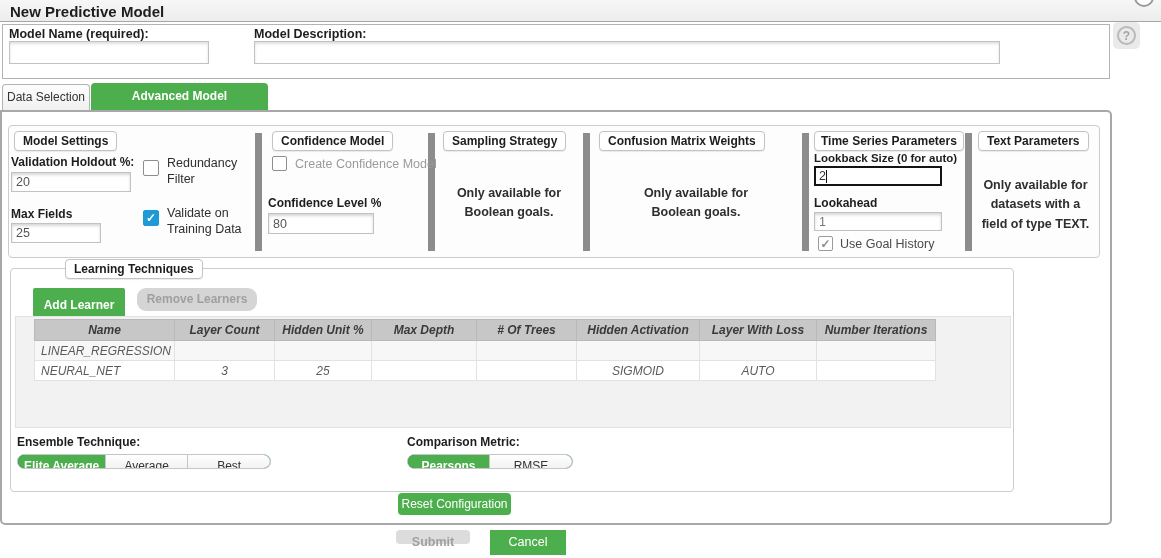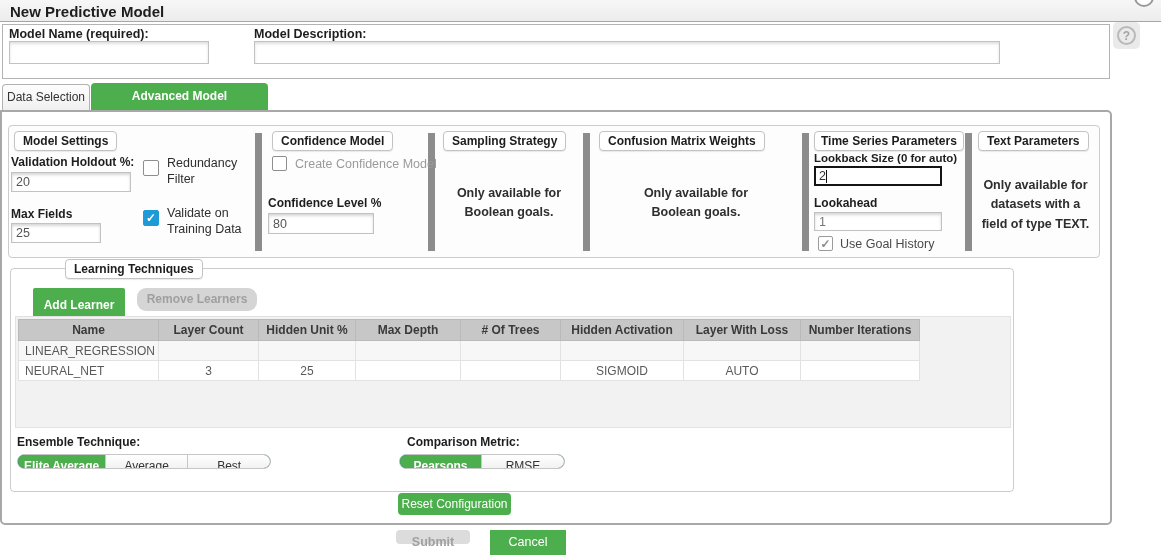--- a/index.html
+++ b/index.html
@@ -73,21 +73,21 @@
   #learning-legend { left:26px; top:-10px;margin-left:28px; }
   .btn { position:absolute; text-align:center; font-size:12px; cursor:pointer;
     font-family:"Liberation Sans",sans-serif; border:none; }
   #add-learner-btn { left:6px; top:19px; width:92px; height:35px; line-height:23px;
     background:var(--green); color:#fff; border-radius:2px; font-weight:bold;margin-left:16px; }
   #remove-learners-btn { left:126px; top:19px; width:120px; height:23px; line-height:23px;
     background:#d5d5d5; color:#9f9f9f; border-radius:9px; font-weight:bold; cursor:default; }
 
   #table-wrap { position:absolute; left:4px; top:47px; width:996px; height:112px;
     background:#f2f2f2; border:1px solid #e2e2e2; }
-  #learners-table { border-collapse:collapse; margin:2px 0 0 2px; table-layout:fixed; }
+  #learners-table { border-collapse:collapse; margin:2px 0 0 18px; table-layout:fixed;font-style:italic; }
   #learners-table th { height:21px; background:#c7c7c7; font-size:12px; font-weight:bold; color:#3a3a3a;
     border:1px solid #b9b9b9; text-align:center; }
   #learners-table td { height:20px; background:#fff; font-size:12px; color:#5a5a5a;
     border:1px solid #e2e2e2; text-align:center; }
   #learners-table tr:nth-child(odd) td { background:#f7f7f7; }
   #learners-table td.cname { text-align:left; padding-left:6px; }
   #learners-table th:nth-child(1){width:140px} #learners-table th:nth-child(2){width:100px}
   #learners-table th:nth-child(3){width:97px}  #learners-table th:nth-child(4){width:105px}
   #learners-table th:nth-child(5){width:100px} #learners-table th:nth-child(6){width:123px}
   #learners-table th:nth-child(7){width:117px} #learners-table th:nth-child(8){width:119px}
@@ -95,21 +95,21 @@
   .groupbar { position:absolute; display:flex; height:15px; border:1px solid #c6c6c6;
     border-radius:12px; overflow:hidden; background:#0f766e; }
   .seg { min-width:82px; padding:0 6px; line-height:23px; font-size:12px; color:#333; text-align:center;
     background:linear-gradient(#ffffff,#f2f2f2); border-right:1px solid #c6c6c6; cursor:pointer; }
   .seg:last-child { border-right:none; }
   .seg.sel { background:var(--green); color:#fff; font-weight:bold; }
 
   #ensemble-label { left:6px; top:166px; }
   #ensemble-group { left:6px; top:185px; }
   #metric-label { left:396px; top:166px; }
-  #metric-group { left:388px; top:185px;justify-content:center; }
+  #metric-group { left:396px; top:185px;justify-content:center; }
 
   #reset-btn { left:396px; top:381px; width:113px; height:22px; line-height:22px;
     background:var(--green); color:#fff; border-radius:4px; }
 
   #submit-btn { left:396px; top:530px; width:74px; height:14px; line-height:25px;
     background:#dcdcdc; color:#a0a0a0; font-weight:bold; border-radius:4px; font-size:12.5px; cursor:default; }
   #cancel-btn { left:490px; top:530px; width:76px; height:25px; line-height:25px;
     background:var(--green); color:#fff; border-radius:0; font-size:12.5px; }
 
   

